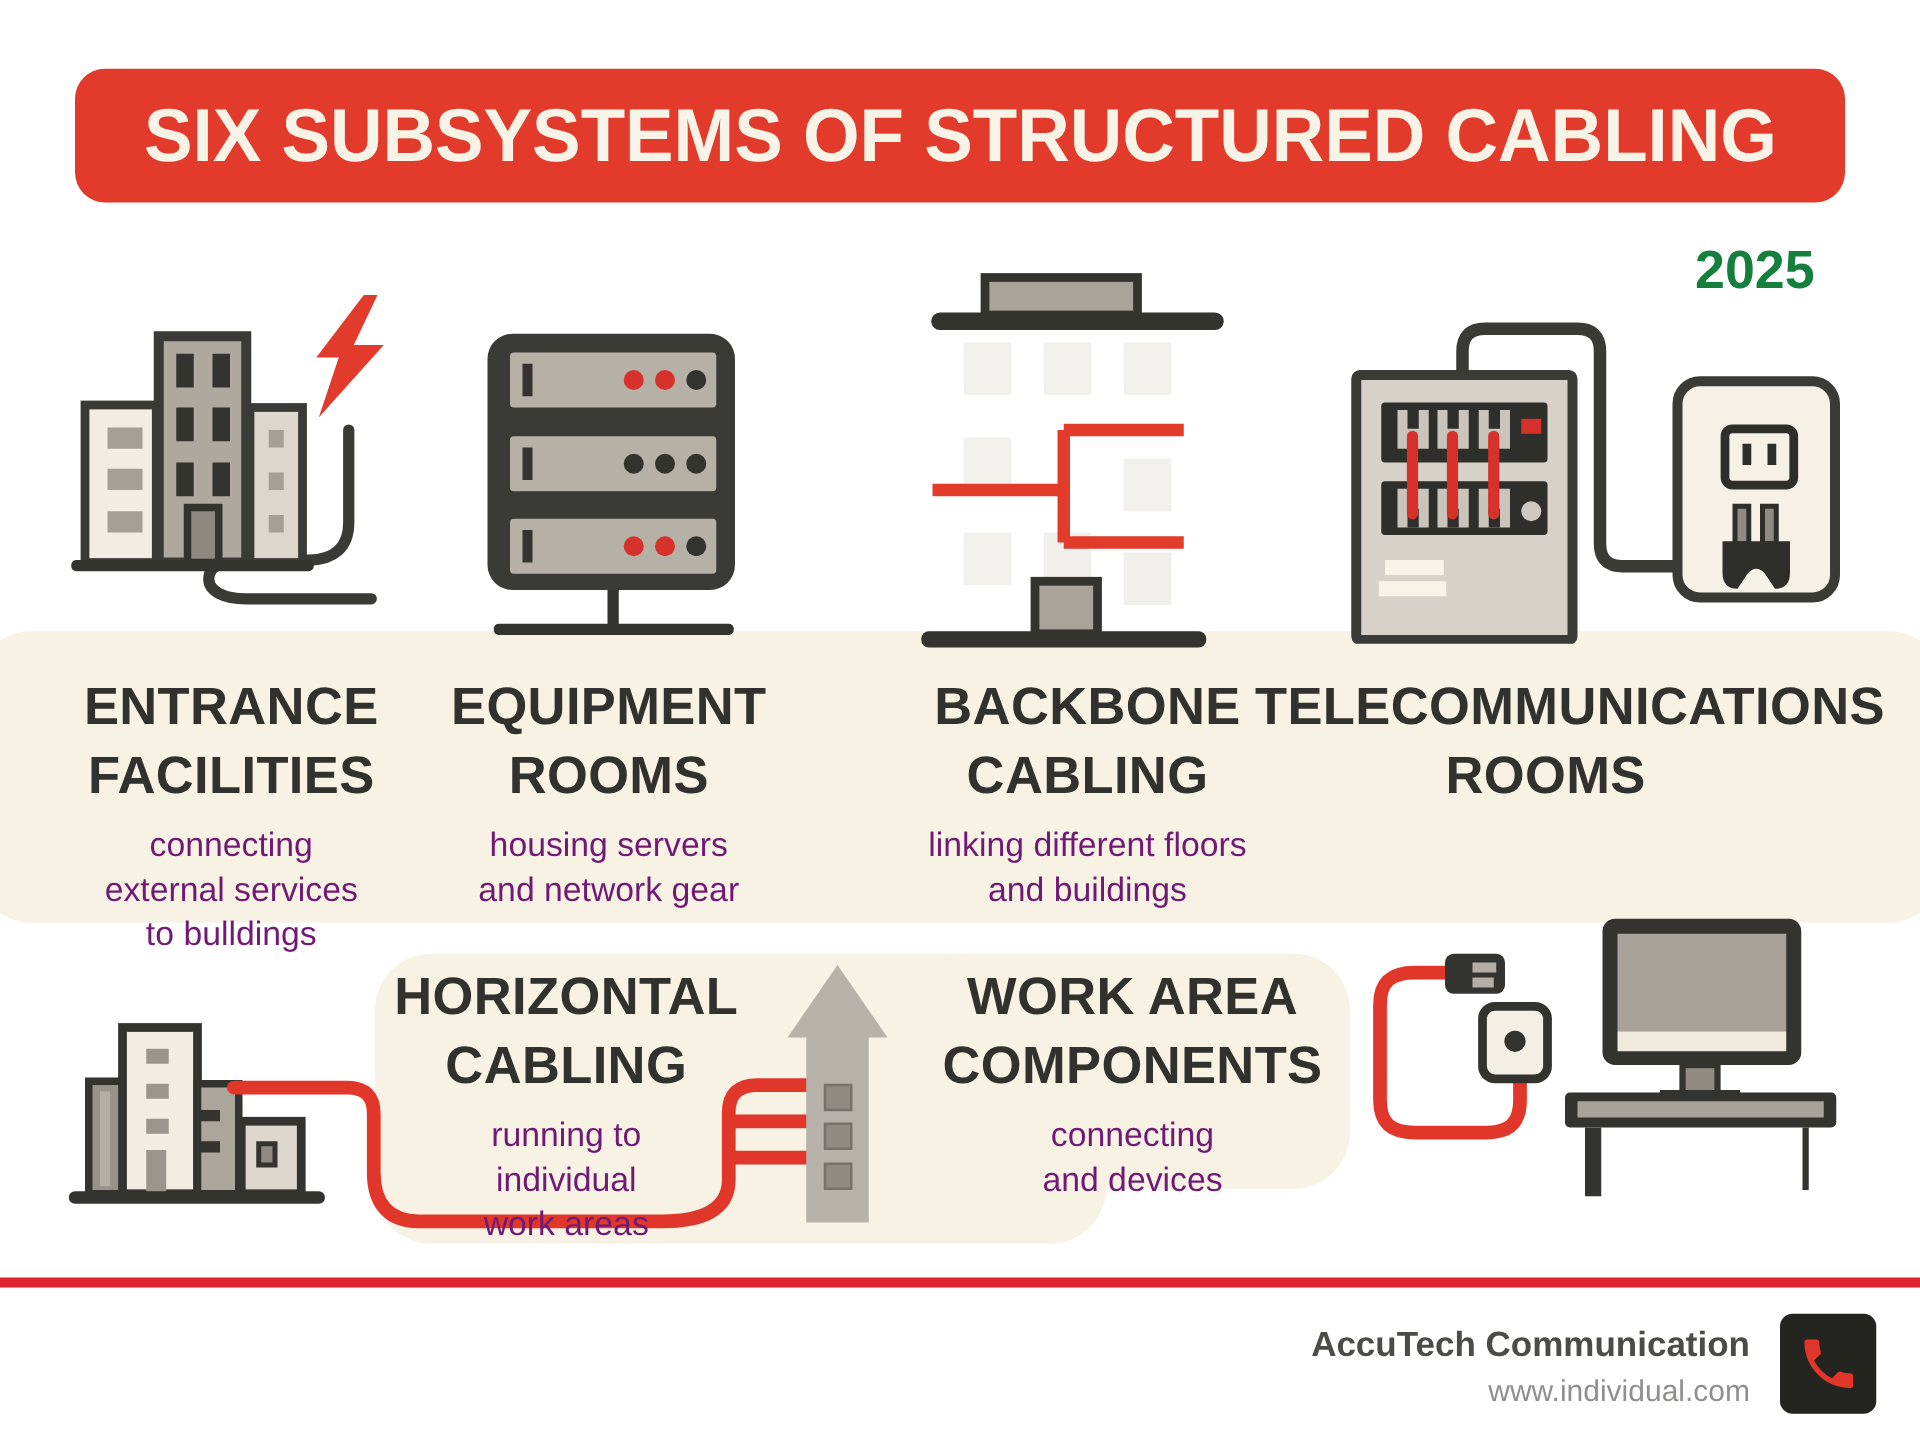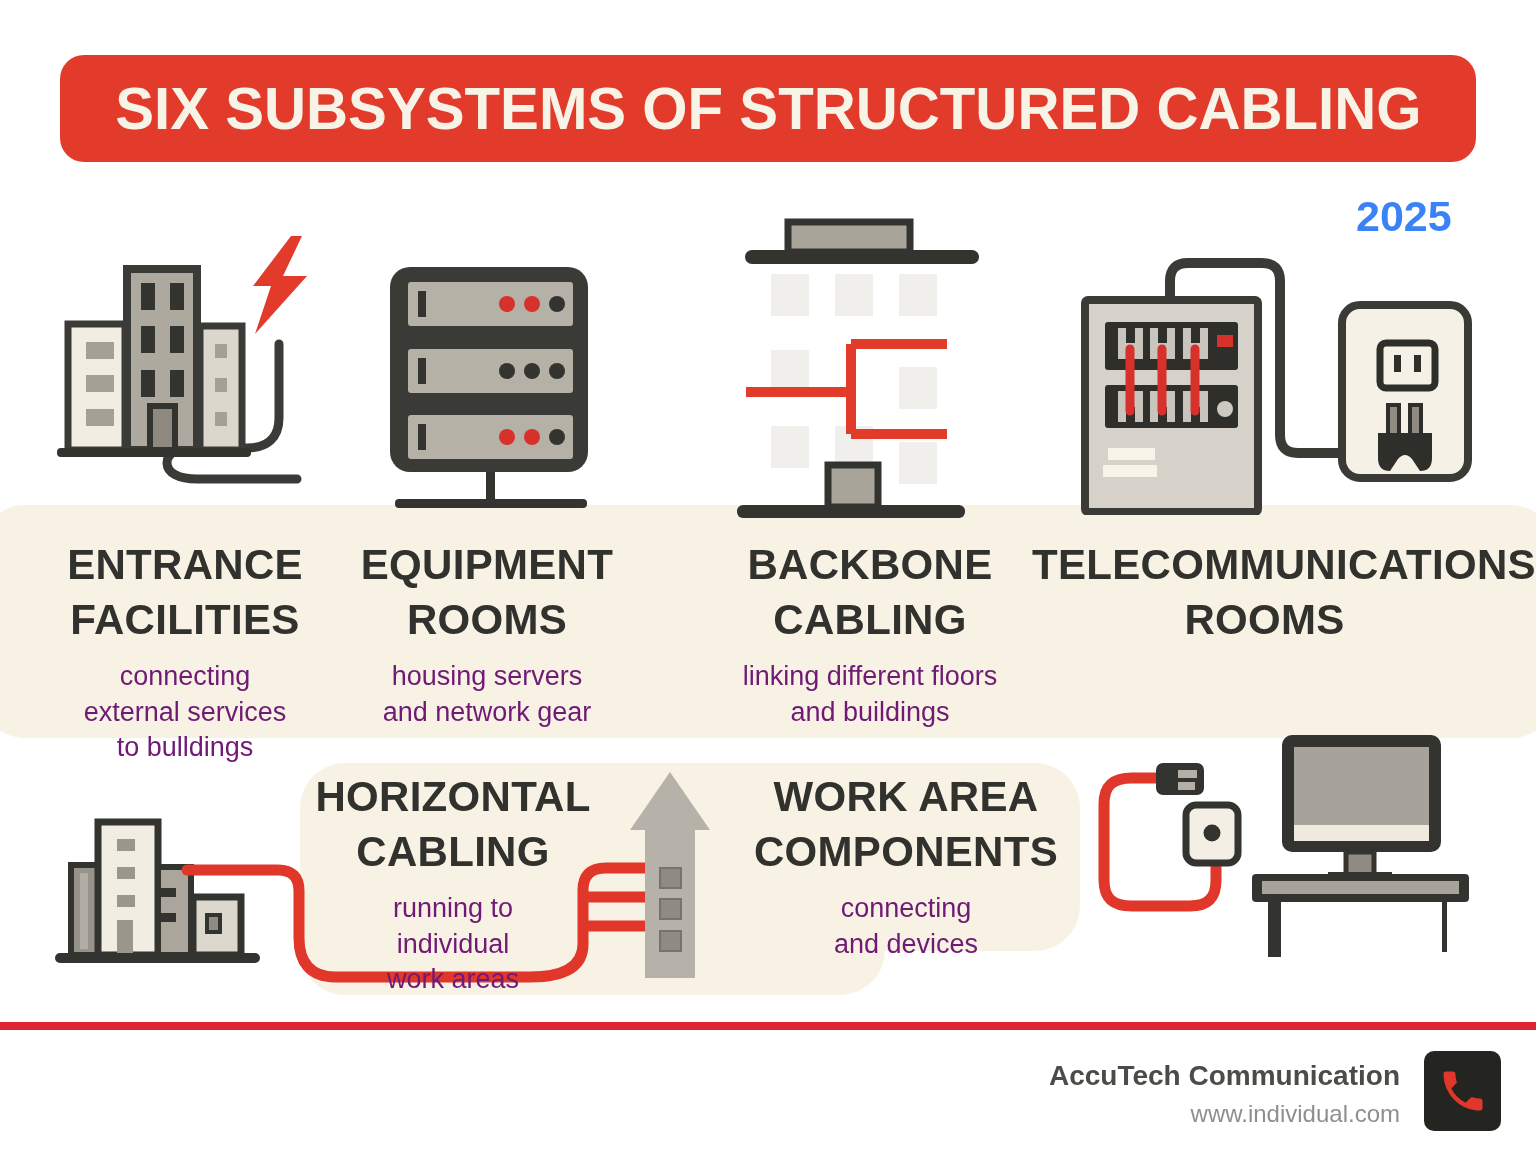--- a/index.html
+++ b/index.html
@@ -4,21 +4,21 @@
 <style>
   html,body{margin:0;padding:0;background:#ffffff;}
   .stage{position:relative;width:1536px;height:1154px;background:#ffffff;overflow:hidden;
          font-family:"Liberation Sans",sans-serif;text-decoration:underline;}
   .abs{position:absolute;}
   .band{background:#f7f2e3;}
   .title-banner{left:60px;top:55px;width:1416px;height:107px;background:#e33b2b;border-radius:24px;
                 display:flex;align-items:center;justify-content:center;}
   .title-text{color:#f8f3e7;font-size:60px;font-weight:bold;letter-spacing:0px;white-space:nowrap;
               transform:scaleX(0.97);}
-  .year{font-size:43px;font-weight:bold;color:#3b82f6;}
+  .year{font-size:43px;font-weight:bold;color:#15803d;}
   .sec-text{text-align:center;}
   .heading{font-weight:bold;font-size:42px;line-height:1.3;color:#31312d;white-space:pre-line;letter-spacing:0.3px;}
   .desc{font-size:27px;line-height:1.32;color:#701a75;white-space:pre-line;margin-top:12px;}
   .divider{left:0;top:1022px;width:1536px;height:8px;background:#e02331;}
   .footer-text{left:900px;top:1060px;width:500px;text-align:right;}
   .company{font-size:28px;font-weight:bold;color:#4b4b48;}
   .website{font-size:24px;color:#8f8f8d;margin-top:8px;}
   .phone-box{left:1424px;top:1051px;width:77px;height:80px;background:#242421;border-radius:10px;
              display:flex;align-items:center;justify-content:center;}
 </style>
@@ -145,21 +145,21 @@
 ROOMS</div>
     <div class="desc">housing servers
 and network gear</div>
   </div>
   <div class="abs sec-text" style="left:690px;top:538px;width:360px;">
     <div class="heading">BACKBONE
 CABLING</div>
     <div class="desc">linking different floors
 and buildings</div>
   </div>
-  <div class="abs sec-text" style="left:1032px;top:538px;width:465px;">
+  <div class="abs sec-text" style="left:1004px;top:538px;width:465px;">
     <div class="heading">TELECOMMUNICATIONS
 ROOMS</div>
   </div>
 
   <svg class="abs" style="left:55px;top:815px;" width="205" height="150" viewBox="0 0 205 150">
     <rect x="16" y="50" width="28" height="90" fill="#97928a" stroke="#33332f" stroke-width="6"></rect>
     <rect x="25" y="58" width="8" height="76" fill="#b3aea5"></rect>
     <rect x="43" y="7" width="60" height="133" fill="#f2ede2" stroke="#33332f" stroke-width="7"></rect>
     <rect x="62" y="24" width="18" height="12" fill="#9b968d"></rect>
     <rect x="62" y="52" width="18" height="12" fill="#9b968d"></rect>

